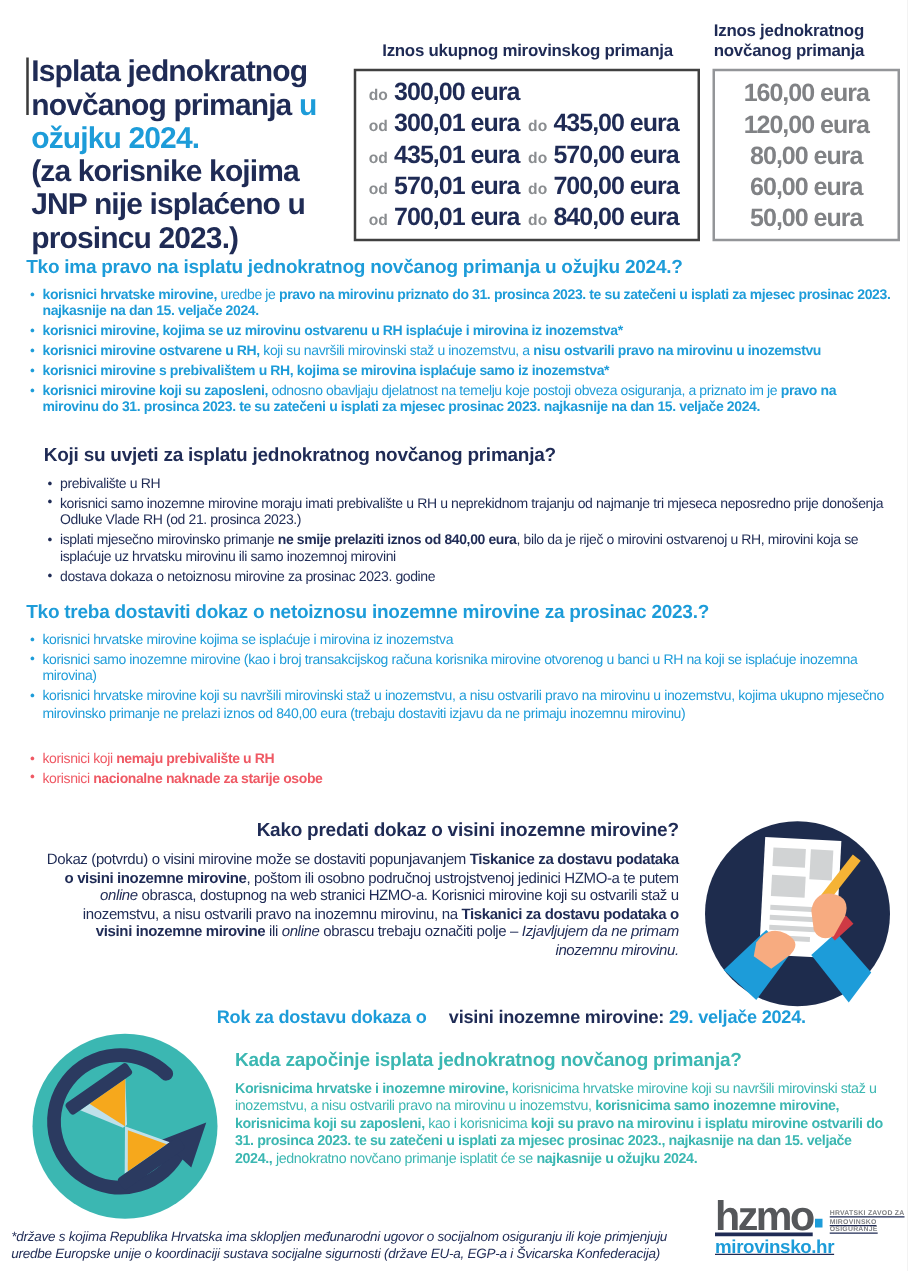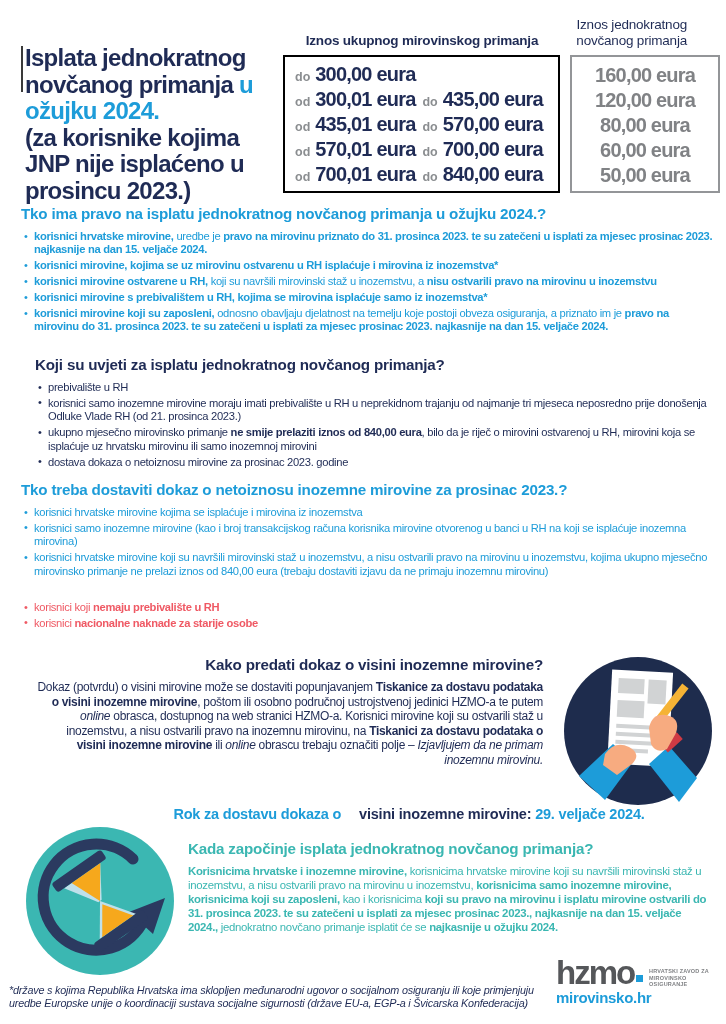--- a/index.html
+++ b/index.html
@@ -13,25 +13,25 @@
   
   .caret-line { position:absolute; left:21px; top:46px; width:2px; height:46px; background:#3a3a3a; }
   .title-block { position:absolute; left:25px; top:45px; width:264px; }
   .title-block h1 {
     font-size:24px; line-height:26.5px; font-weight:700; letter-spacing:-0.7px; color:#1f2b55;
   }
   .title-blue { color:#1d9cd9; }
 
   .tbl-h-left  { position:absolute; left:287px; top:33px; width:270px; text-align:center;
                  font-size:13.5px; font-weight:700; letter-spacing:-0.2px; color:#1f2b55; }
-  .tbl-h-right { position:absolute; left:539px; top:17px; width:148px; text-align:right;
-                 font-size:13.5px; line-height:15.5px; font-weight:400; letter-spacing:-0.2px; color:#1f2b55; }
+  .tbl-h-right { position:absolute; left:571px; top:17px; width:148px; text-align:left;
+                 font-size:13.5px; line-height:15.5px; font-weight:700; letter-spacing:-0.2px; color:#1f2b55; }
 
   .box-left  { position:absolute; left:283px; top:55px; width:277px; height:138px;
-               border:2px solid #000000; padding:6px 0 0 10px; }
+               border:2px solid #404040; padding:6px 0 0 10px; }
   .box-right { position:absolute; left:570px; top:55px; width:150px; height:138px;
                border:2px solid #939598; padding-top:6px; text-align:center; }
   .trow { display:flex; align-items:baseline; height:25px; white-space:nowrap; }
   .pre  { font-size:12.5px; font-weight:700; color:#8a8d90; margin-right:5px; }
   .pre:empty, .valr:empty { display:none; }
   .valr { font-size:20px; font-weight:700; color:#1f2b55; letter-spacing:-0.8px; margin-right:7px; }
   .amt  { font-size:20px; font-weight:700; color:#808285; letter-spacing:-0.8px; height:25px; line-height:25px; }
 
   
   .sec { position:absolute; left:21px; width:692px; }
@@ -62,21 +62,21 @@
   
   #sec-when { top:826px; display:flex; align-items:flex-start; }
   .when-ill { margin-left:4px; }
   .when-txt { margin-left:13px; width:520px; }
   .when-txt h2 { margin:14px 0 7px; color:#3bb7b2; }
   .when-txt p { font-size:11.4px; line-height:14.1px; letter-spacing:-0.3px; color:#3bb7b2; }
 
   
   .footnote { position:absolute; left:9px; top:984px; width:546px; font-style:italic;
               font-size:10.8px; line-height:13px; letter-spacing:-0.2px; color:#1f2b55; }
-  .logo { position:absolute; left:556px; top:958px; }
+  .logo { position:absolute; left:572px; top:958px;text-decoration:underline; }
   .logo-top { display:flex; align-items:flex-start; }
   .logo-word { font-size:33px; line-height:30px; font-weight:700; color:#55575a; letter-spacing:-2px; }
   .logo-sq { width:7px; height:7px; background:#1d9cd9; align-self:flex-end; margin:0 0 6px 2px; }
   .logo-tag { margin:10px 0 0 6px; font-size:5.5px; line-height:6.5px; font-weight:700;
               color:#808285; letter-spacing:0.2px; }
   .logo-site { font-size:15px; font-weight:700; color:#1d9cd9; letter-spacing:-0.3px; margin-top:1px; cursor:pointer; }
 </style>
 </head>
 <body>
 
@@ -140,21 +140,21 @@
       <li><span style="font-weight: 700;">korisnici mirovine s prebivalištem u RH, kojima se mirovina isplaćuje samo iz inozemstva*</span></li>
       <li><span style="font-weight: 700;">korisnici mirovine koji su zaposleni,</span><span> odnosno obavljaju djelatnost na temelju koje postoji obveza osiguranja, a priznato im je </span><span style="font-weight: 700;">pravo na mirovinu do 31. prosinca 2023. te su zatečeni u isplati za mjesec prosinac 2023. najkasnije na dan 15. veljače 2024.</span></li>
     </ul>
   </div>
 
   <div class="sec c-navy" id="sec-cond">
     <h2>Koji su uvjeti za isplatu jednokratnog novčanog primanja?</h2>
     <ul>
       <li><span>prebivalište u RH</span></li>
       <li><span>korisnici samo inozemne mirovine moraju imati prebivalište u RH u neprekidnom trajanju od najmanje tri mjeseca neposredno prije donošenja Odluke Vlade RH (od 21. prosinca 2023.)</span></li>
-      <li><span>ukupno mjesečno mirovinsko primanje </span><span style="font-weight: 700;">ne smije prelaziti iznos od 840,00 eura</span><span>, bilo da je riječ o mirovini ostvarenoj u RH, mirovini koja se isplaćuje uz hrvatsku mirovinu ili samo inozemnoj mirovini</span></li>
+      <li><span>isplati mjesečno mirovinsko primanje </span><span style="font-weight: 700;">ne smije prelaziti iznos od 840,00 eura</span><span>, bilo da je riječ o mirovini ostvarenoj u RH, mirovini koja se isplaćuje uz hrvatsku mirovinu ili samo inozemnoj mirovini</span></li>
       <li><span>dostava dokaza o netoiznosu mirovine za prosinac 2023. godine</span></li>
     </ul>
   </div>
 
   <div class="sec c-blue" id="sec-proof">
     <h2>Tko treba dostaviti dokaz o netoiznosu inozemne mirovine za prosinac 2023.?</h2>
     <ul>
       <li><span>korisnici hrvatske mirovine kojima se isplaćuje i mirovina iz inozemstva</span></li>
       <li><span>korisnici samo inozemne mirovine (kao i broj transakcijskog računa korisnika mirovine otvorenog u banci u RH na koji se isplaćuje inozemna mirovina)</span></li>
       <li><span>korisnici hrvatske mirovine koji su navršili mirovinski staž u inozemstvu, a nisu ostvarili pravo na mirovinu u inozemstvu, kojima ukupno mjesečno mirovinsko primanje ne prelazi iznos od 840,00 eura (trebaju dostaviti izjavu da ne primaju inozemnu mirovinu)</span></li>

